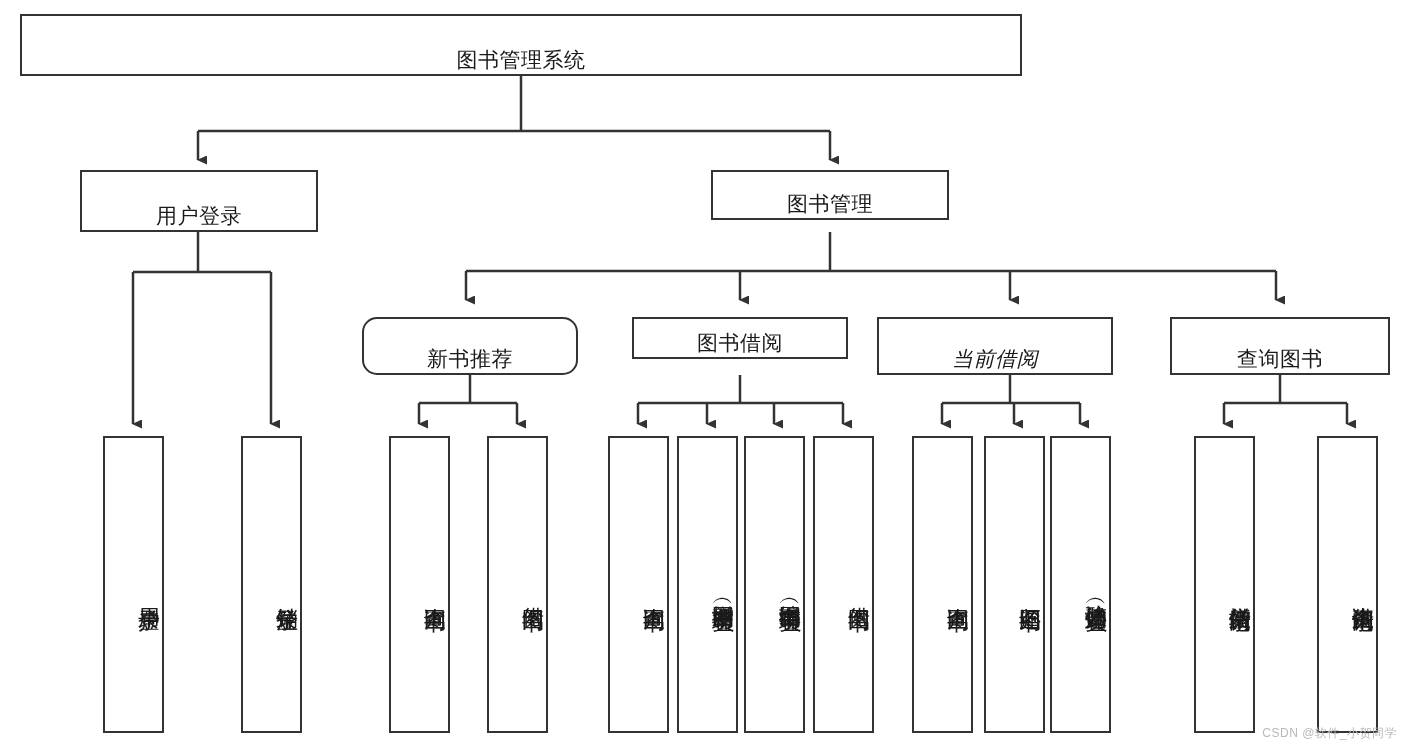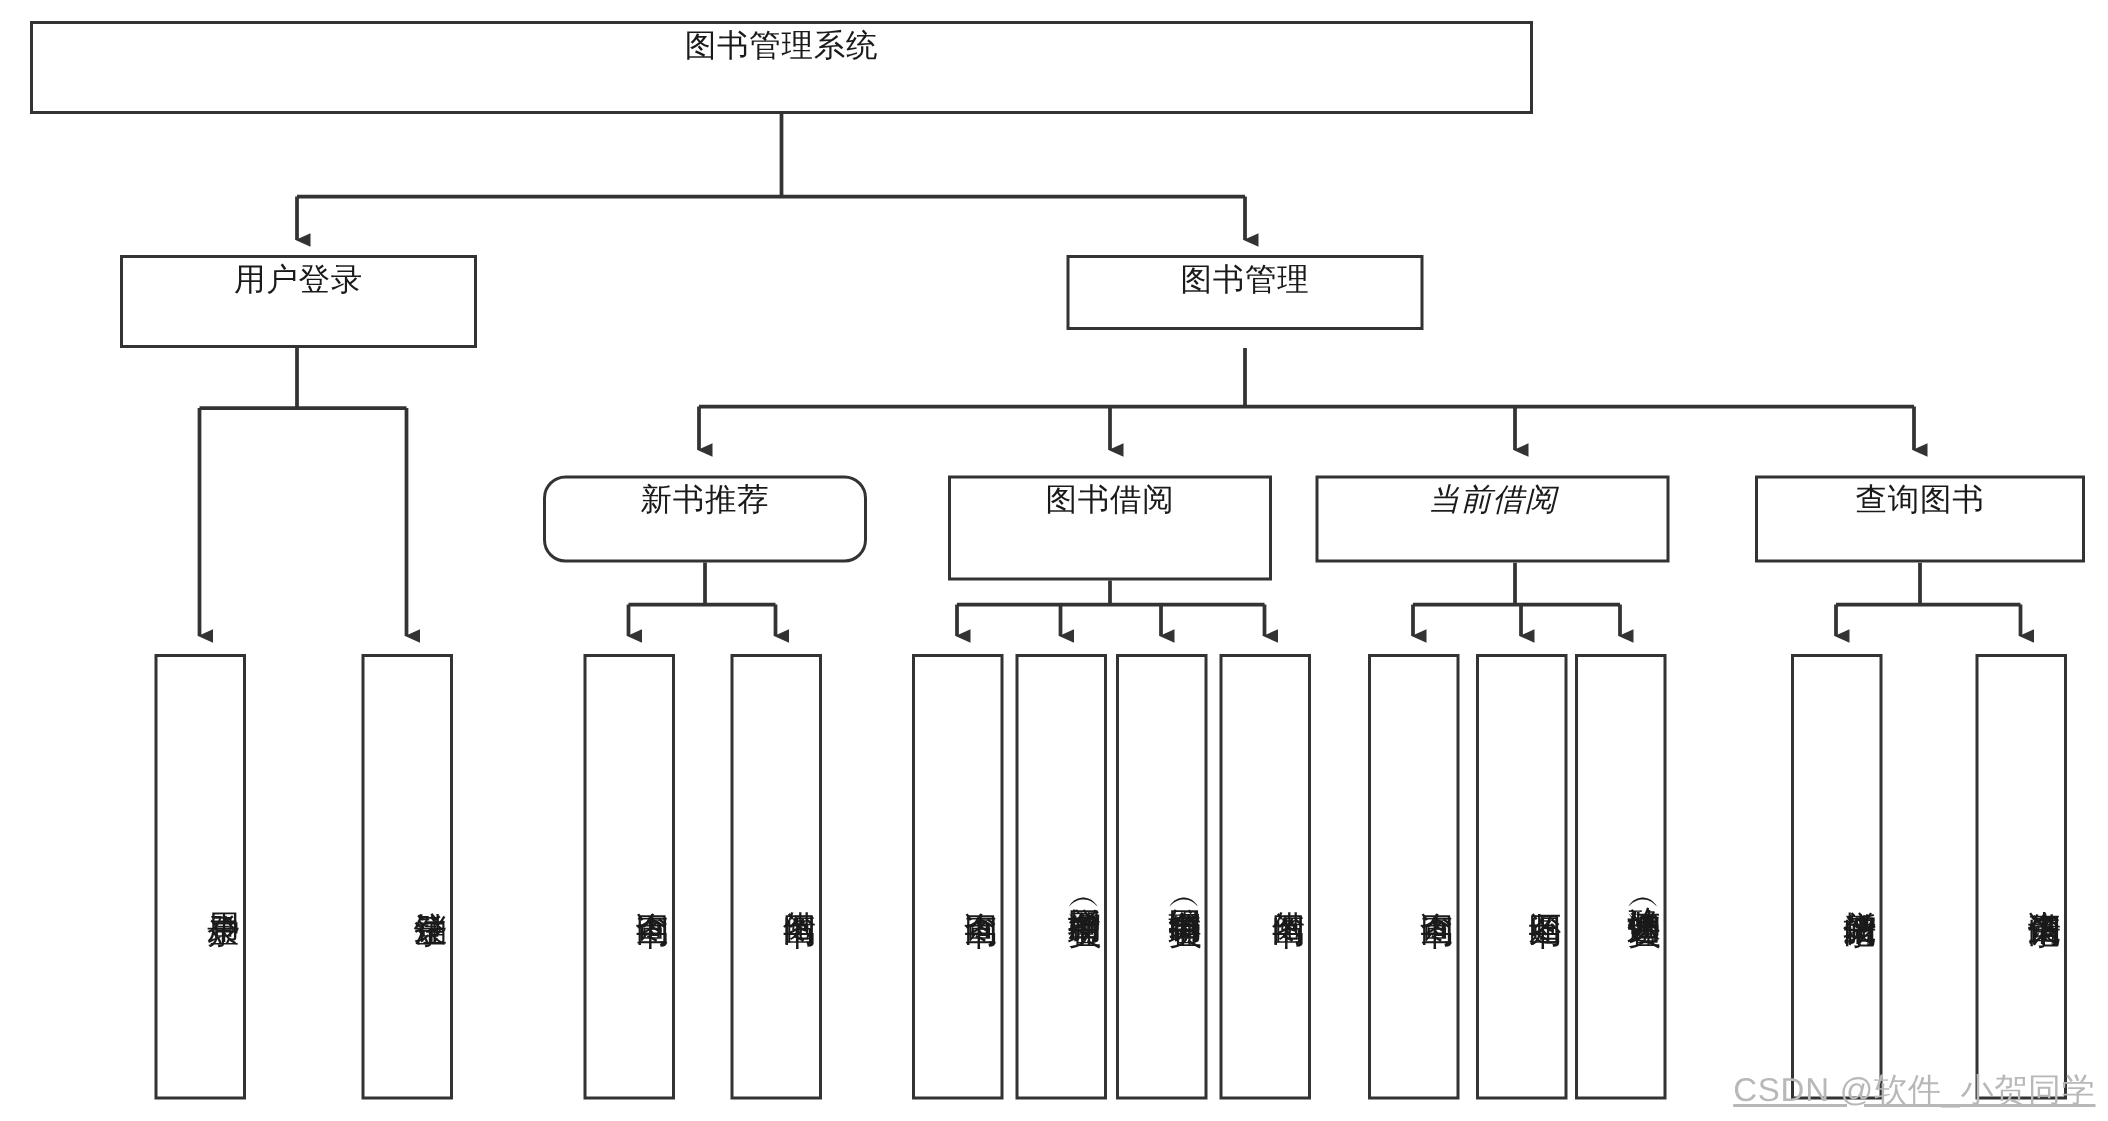--- a/index.html
+++ b/index.html
@@ -23,21 +23,21 @@
     top: 0;
     width: 1405px;
     height: 747px;
   }
   .node {
     position: absolute;
     box-sizing: border-box;
     border: 2.5px solid #333333;
     background: #ffffff;
     display: flex;
-    align-items: flex-start;
+    align-items: flex-end;
     justify-content: center;
     color: #1a1a1a;
   }
   .node.horiz {
     font-size: 21px;
     letter-spacing: 0.5px;
   }
   .node.vert {
     writing-mode: vertical-rl;
     text-orientation: upright;
@@ -51,25 +51,24 @@
   .node.vert span {
     display: block;
     writing-mode: vertical-rl;
     text-orientation: upright;
     white-space: normal;
   }
   .watermark {
     position: absolute;
     right: 8px;
     bottom: 5px;
-    font-size: 22px;
+    font-size: 12px;
     color: #b8b8b8;
     letter-spacing: 0.5px;
     white-space: nowrap;
-    text-decoration: underline;
   }
 </style>
 </head>
 <body>
 
 <div id="diagram-root">
 
   <svg class="wires" viewBox="0 0 1405 747" xmlns="http://www.w3.org/2000/svg">
     <defs>
       <marker id="arw" markerWidth="9" markerHeight="10" refX="4.5" refY="9" orient="auto" markerUnits="userSpaceOnUse">
@@ -127,21 +126,21 @@
   <div class="node horiz" style="left:80px; top:170px; width:238px; height:62px;">
     <span>用户登录</span>
   </div>
   <div class="node horiz" style="left:711px; top:170px; width:238px; height:50px;">
     <span>图书管理</span>
   </div>
 
   <div class="node horiz" style="left:362px; top:317px; width:216px; height:58px;border-radius:15px;">
     <span>新书推荐</span>
   </div>
-  <div class="node horiz" style="left:632px; top:317px; width:216px; height:70px;">
+  <div class="node horiz" style="left:632px; top:317px; width:216px; height:42px;">
     <span>图书借阅</span>
   </div>
   <div class="node horiz" style="left:877px; top:317px; width:236px; height:58px;font-style:italic;">
     <span>当前借阅</span>
   </div>
   <div class="node horiz" style="left:1170px; top:317px; width:220px; height:58px;">
     <span>查询图书</span>
   </div>
 
   <div class="node vert" style="left:103px; top:436px; width:61px; height:297px;">

